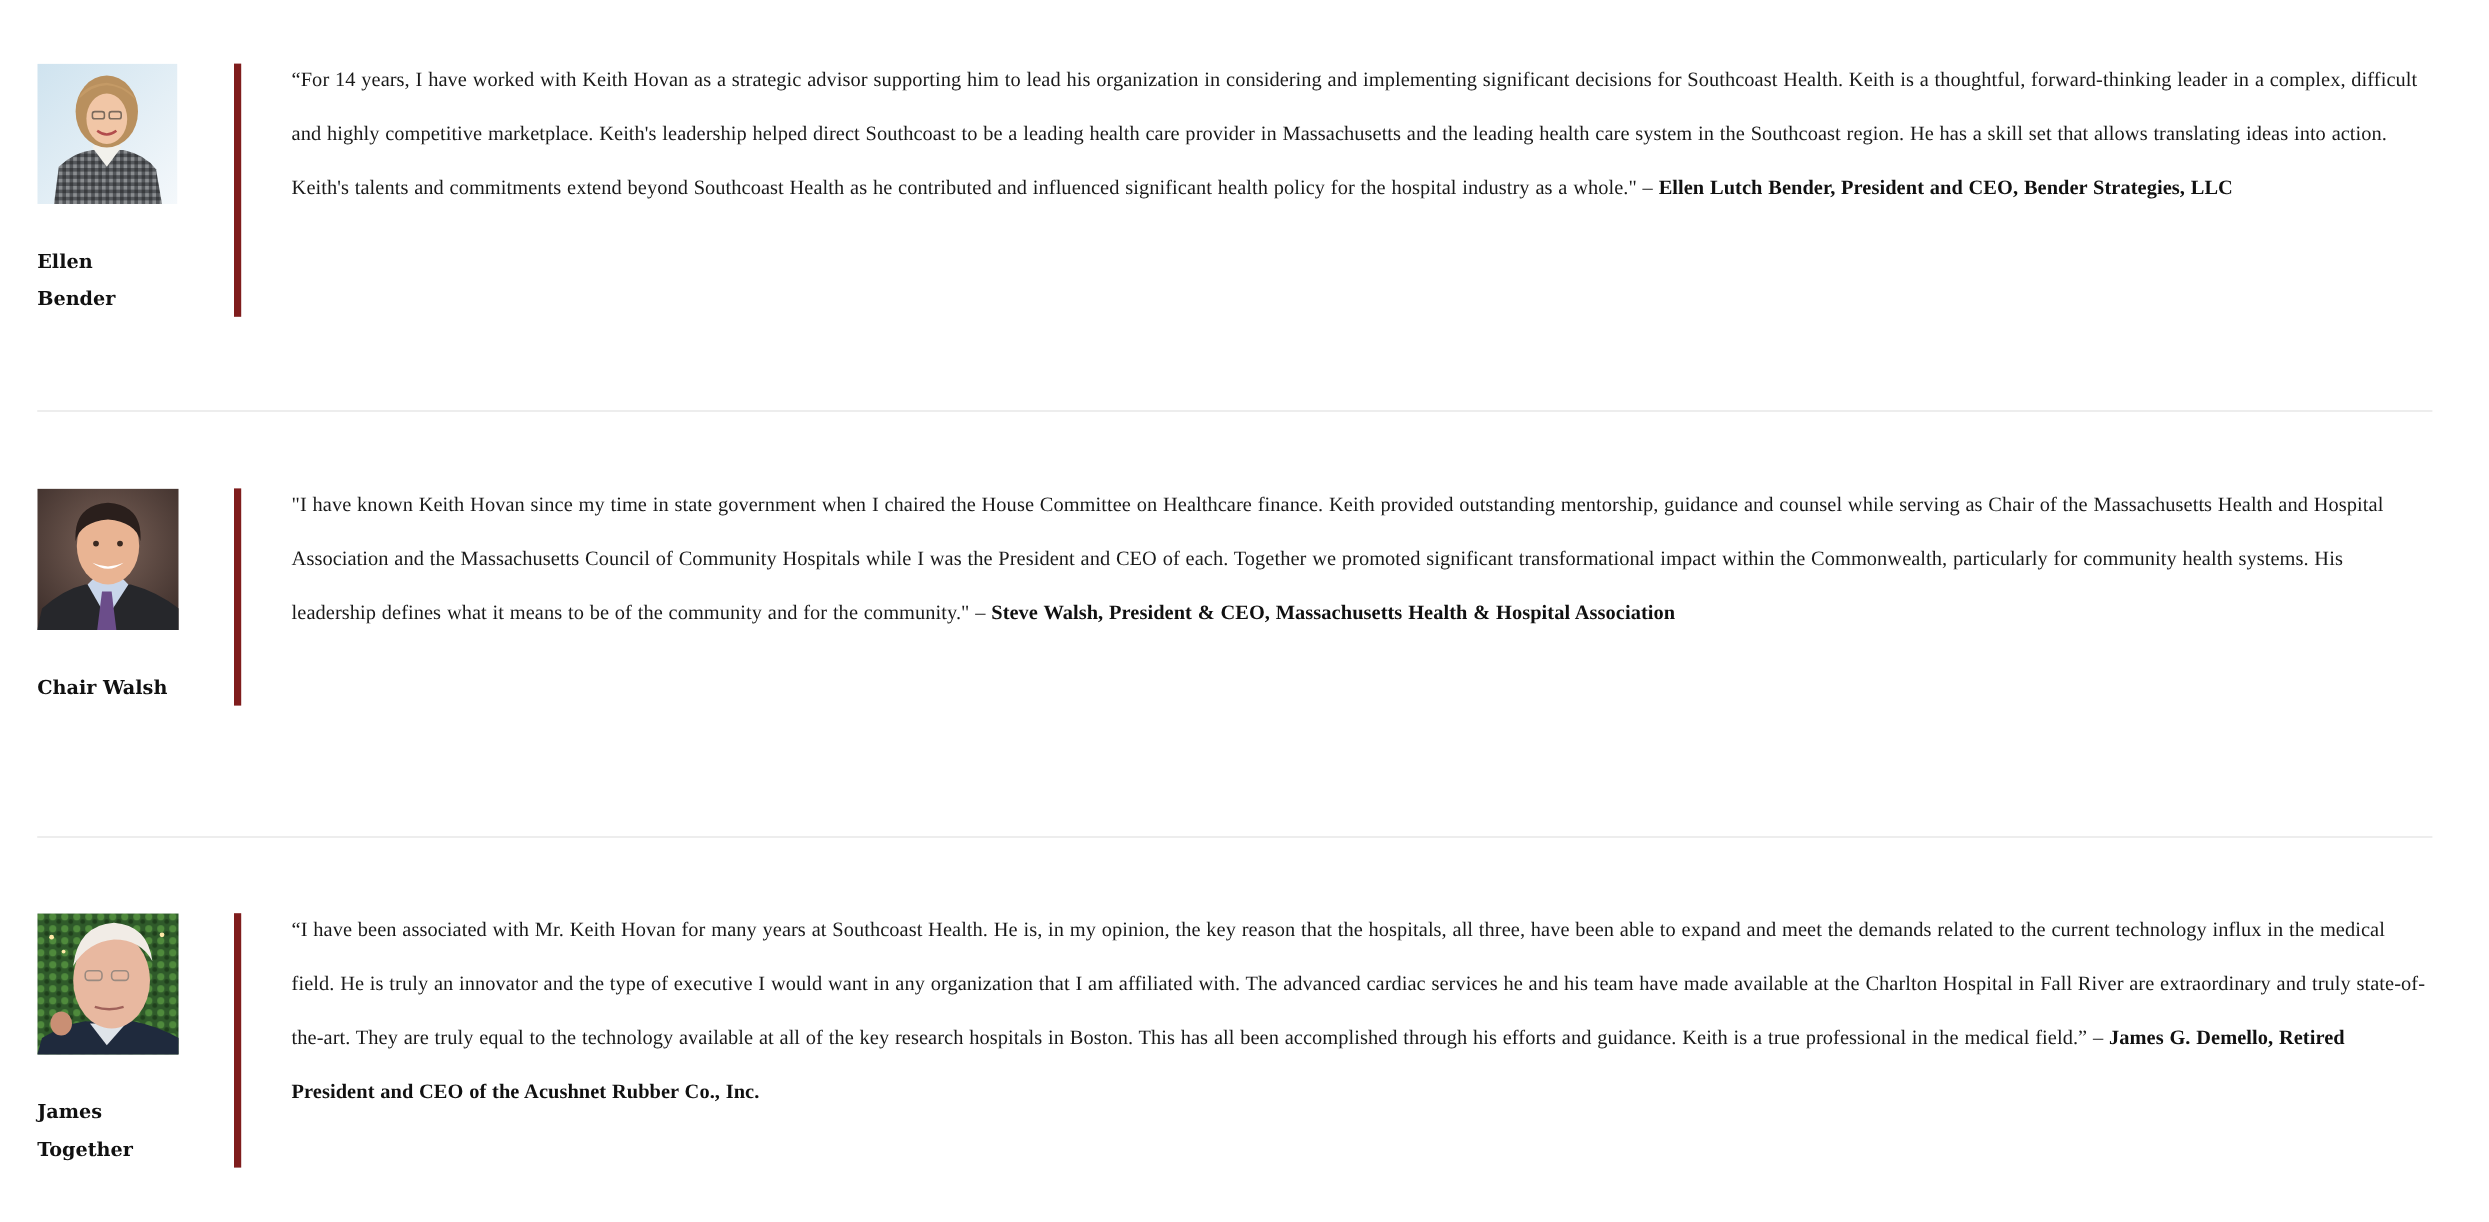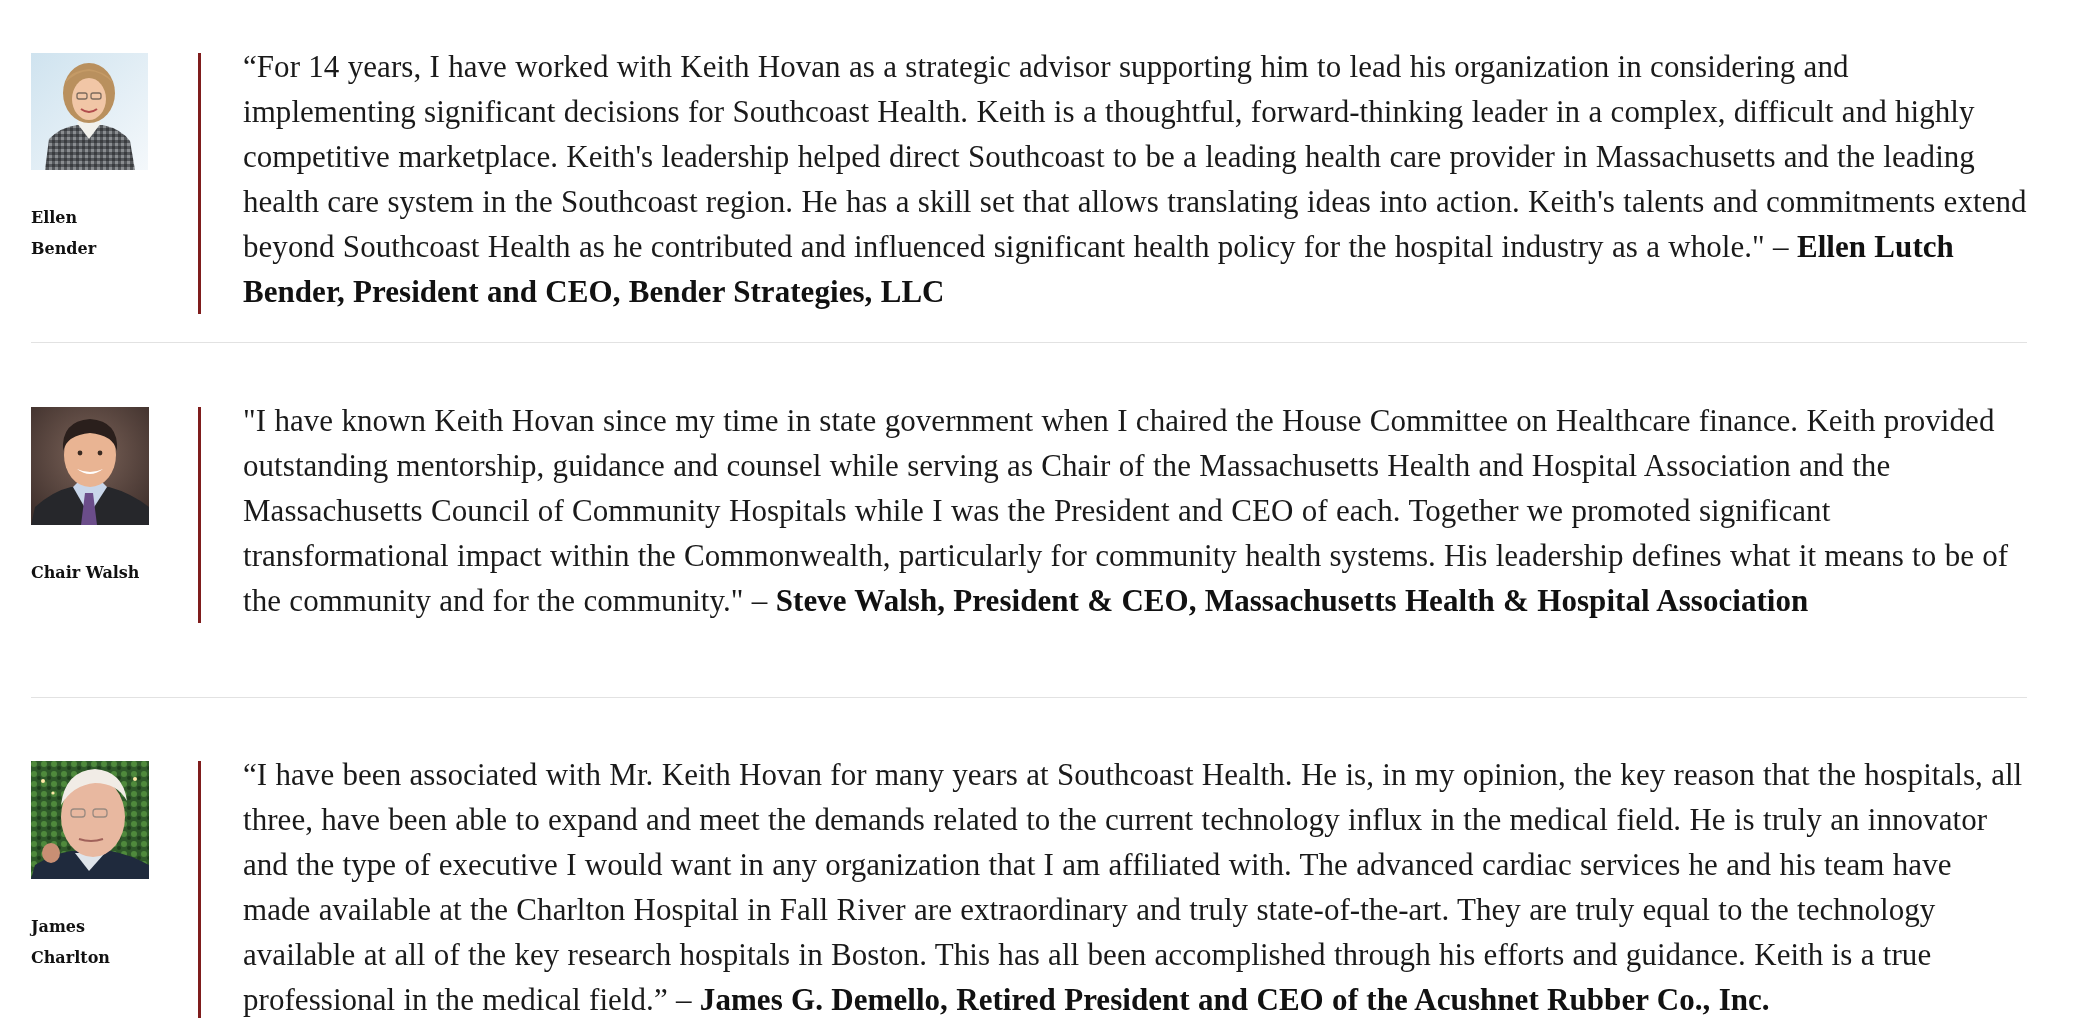--- a/index.html
+++ b/index.html
@@ -27,21 +27,21 @@
     align-items: flex-start;
   }
   .t1 { top: 53px; }
   .t2 { top: 407px; }
   .t3 { top: 761px; }
 
   .person {
     width: 170px;
     flex: 0 0 170px;
     align-self: stretch;
-    border-right: 3px solid #7f1d1d;
+    border-right: 6px solid #7f1d1d;
     box-sizing: border-box;
   }
   .photo {
     width: 117px;
     height: 117px;
     display: block;
     overflow: hidden;
     position: relative;
   }
   .person-name {
@@ -50,21 +50,21 @@
     font-weight: bold;
     font-size: 16px;
     line-height: 31px;
     color: #111111;
     width: 110px;
   }
   .quote {
     margin-left: 42px;
     flex: 1 1 auto;
     font-family: "Liberation Serif", "DejaVu Serif", serif;
-    font-size: 31px;
+    font-size: 17px;
     line-height: 45px;
     color: #1a1a1a;
     margin-top: -9px;
     letter-spacing: 0.05px;
     word-spacing: 0.5px;
   }
   .quote .attribution {
     font-weight: bold;
     color: #111111;
   }
@@ -166,20 +166,20 @@
           <path d="M0 118 L4 104 Q24 92 40 90 L80 90 Q100 94 118 104 L118 118 Z" fill="#1f2a3d"></path>
           <path d="M44 92 L58 110 L74 92 Z" fill="#dfe4ea"></path>
           <ellipse cx="62" cy="56" rx="32" ry="40" fill="#e8b8a0"></ellipse>
           <path d="M30 44 Q34 10 64 8 Q92 10 96 40 Q86 22 64 22 Q42 24 30 44 Z" fill="#f1ece6"></path>
           <rect x="40" y="48" width="14" height="8" rx="3" fill="none" stroke="#9a8a80" stroke-width="1.3"></rect>
           <rect x="62" y="48" width="14" height="8" rx="3" fill="none" stroke="#9a8a80" stroke-width="1.3"></rect>
           <path d="M48 78 Q60 82 72 78" stroke="#a0615a" stroke-width="2" fill="none"></path>
           <ellipse cx="20" cy="92" rx="9" ry="10" fill="#c98f74"></ellipse>
         </svg>
       </div>
-      <div class="person-name">James Charlton</div>
+      <div class="person-name">James Together</div>
     </div>
     <div class="quote">
       <span>“I have been associated with Mr. Keith Hovan for many years at Southcoast Health.  He is, in my opinion, the key reason that the hospitals, all three, have been able to expand and meet the demands related to the current technology influx in the medical field.  He is truly an innovator and the type of executive I would want in any organization that I am affiliated with.  The advanced cardiac services he and his team have made available at the Charlton Hospital in Fall River are extraordinary and truly state-of-the-art. They are truly equal to the technology available at all of the key research hospitals in Boston.  This has all been accomplished through his efforts and guidance.  Keith is a true professional in the medical field.” – </span><span class="attribution">James G. Demello, Retired President and CEO of the Acushnet Rubber Co., Inc.</span>
     </div>
   </div>
 
 </div>
 
 </body></html>

